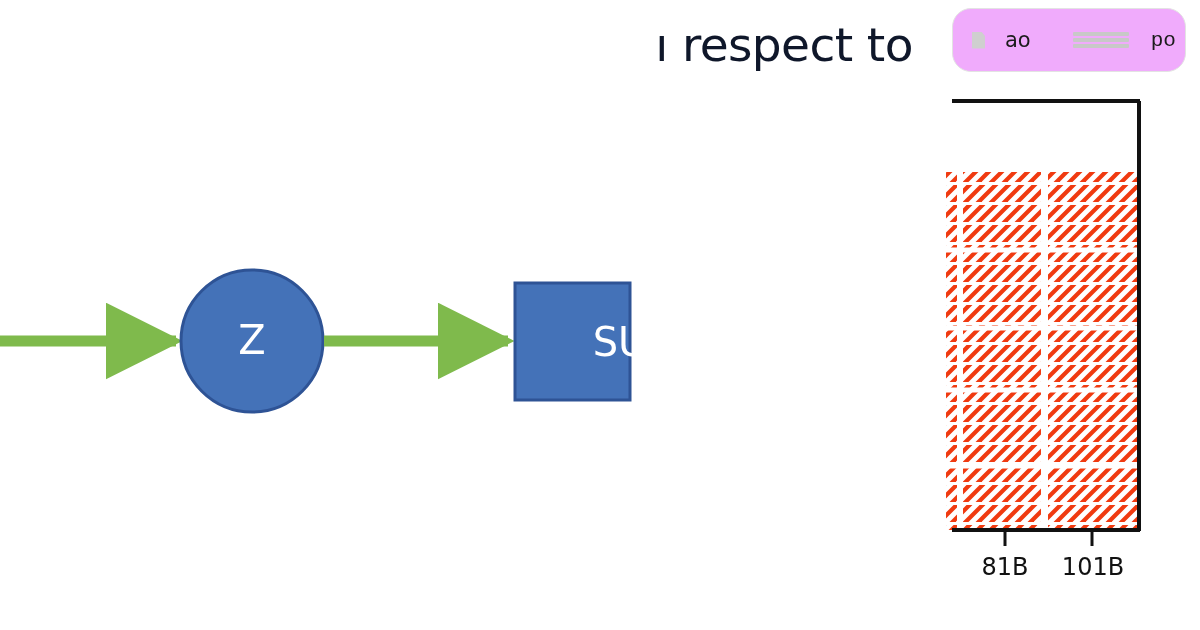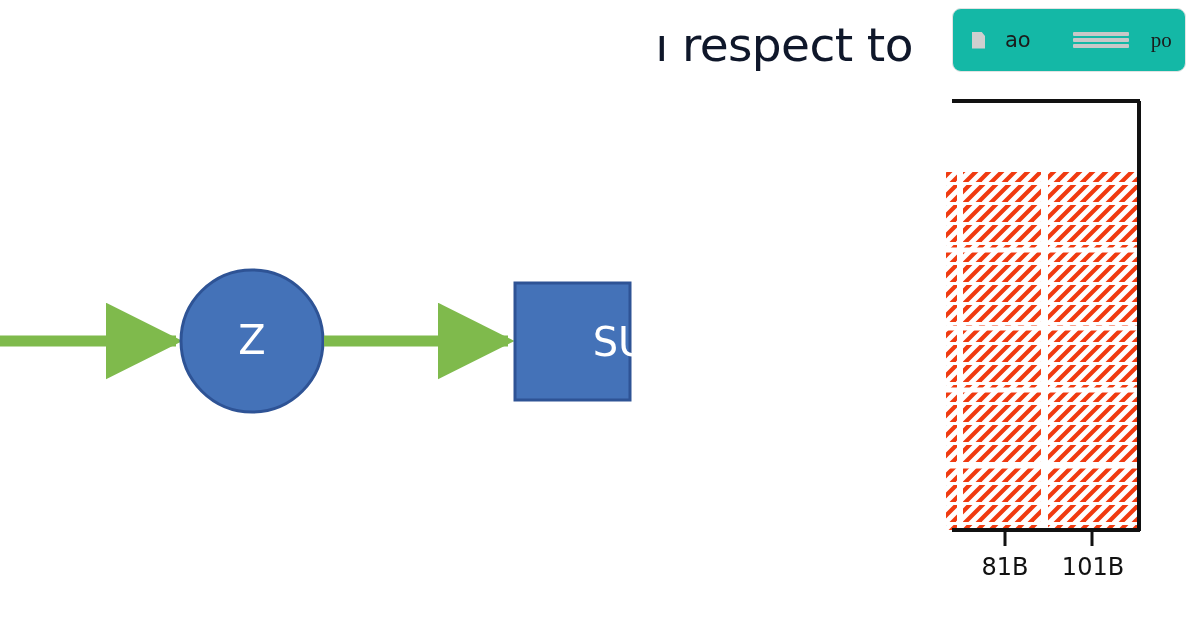--- a/index.html
+++ b/index.html
@@ -42,23 +42,23 @@
     text-align: center;
   }
 
   
   #toolbar-chip {
     position: absolute;
     left: 952px;
     top: 8px;
     width: 234px;
     height: 64px;
-    background: #14b8a6;
+    background: #f0abfc;
     border: 1px solid #e3e3e3;
-    border-radius: 9px;
+    border-radius: 19px;
     box-sizing: border-box;
     display: flex;
     align-items: center;
     overflow: hidden;
   }
   .chip-doc-icon {
     width: 13px;
     height: 17px;
     background: #cfcfcf;
     margin-left: 19px;
@@ -84,21 +84,21 @@
   }
   .chip-lines-icon i {
     display: block;
     height: 4px;
     background: #c8c8c8;
     border-radius: 1px;
   }
   .chip-label-2 {
     font-size: 21px;
     color: #1b1b1b;
-    font-family: Liberation Serif, serif;
+    font-family: Liberation Mono, monospace;
     margin-left: 22px;
     flex: 0 0 auto;
     white-space: nowrap;
   }
 
   
   #flow-diagram {
     position: absolute;
     left: 0;
     top: 255px;

